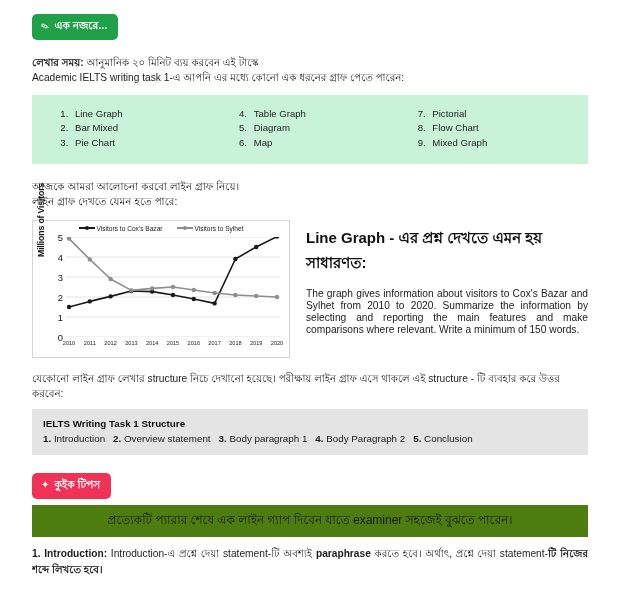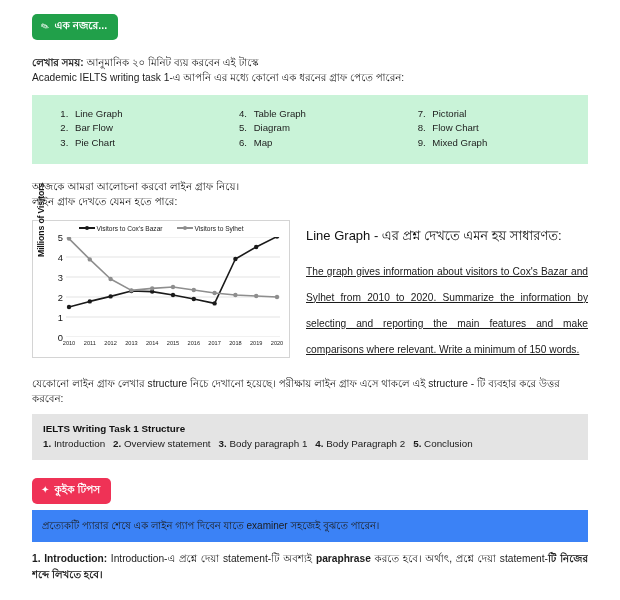--- a/index.html
+++ b/index.html
@@ -129,31 +129,30 @@
     top: 100%;
     margin-top: 3px;
     transform: translateX(-50%);
     font-size: 5.6px;
     color: #242424;
   }
 
   .prompt { flex: 1; padding-top: 6px; }
   .prompt h3 {
     margin: 0 0 12px 0;
-    font-size: 13px;
-    font-weight: normal;
+    font-size: 15px;
+    font-weight: bold;
     color: #111;
   }
   .prompt p {
     margin: 0;
     font-size: 10.2px;
-    line-height: 26px;
+    line-height: 12px;
     text-align: justify;
     color: #1a1a1a;
-    text-decoration: underline;
   }
 
   
   .struct-intro {
     margin-top: 13px;
     font-size: 10.2px;
     line-height: 15.6px;
   }
   .struct-box {
     background: #e4e4e4;
@@ -166,25 +165,26 @@
   }
   .struct-box .st-items {
     font-size: 9.8px; color: #1a1a1a;
   }
   .struct-box .st-items .n { font-weight: bold; }
   .struct-box .st-items .sp { display: inline-block; width: 8px; }
 
   
   .tips-wrap { margin-top: 18px; }
   .tip-box {
-    background: #3b82f6;
+    background: #4d7c0f;
     margin-top: 6px;
     padding: 8px 10px 9px 10px;
-    font-size: 10px;
+    font-size: 12px;
     line-height: 15px;
+    text-align: center;
   }
   .bottom-para {
     margin-top: 9px;
     font-size: 10.2px;
     line-height: 16.4px;
     text-align: justify;
   }
   .bottom-para b { font-weight: bold; }
   .clip-bottom { max-height: 34px; overflow: hidden; }
 </style>
@@ -204,21 +204,21 @@
   <div style="margin-top:15px;">
     <div class="kv">
       <b>লেখার সময়:</b><span> আনুমানিক ২০ মিনিট ব্যয় করবেন এই টাস্কে</span>
     </div>
     <div class="kv">Academic IELTS writing task 1-এ আপনি এর মধ্যে কোনো এক ধরনের গ্রাফ পেতে পারেন:</div>
   </div>
 
   <div class="green-box">
     <ol start="1">
       <li>Line Graph</li>
-      <li>Bar Flow</li>
+      <li>Bar Mixed</li>
       <li>Pie Chart</li>
     </ol>
     <ol start="4">
       <li>Table Graph</li>
       <li>Diagram</li>
       <li>Map</li>
     </ol>
     <ol start="7">
       <li>Pictorial</li>
       <li>Flow Chart</li>

